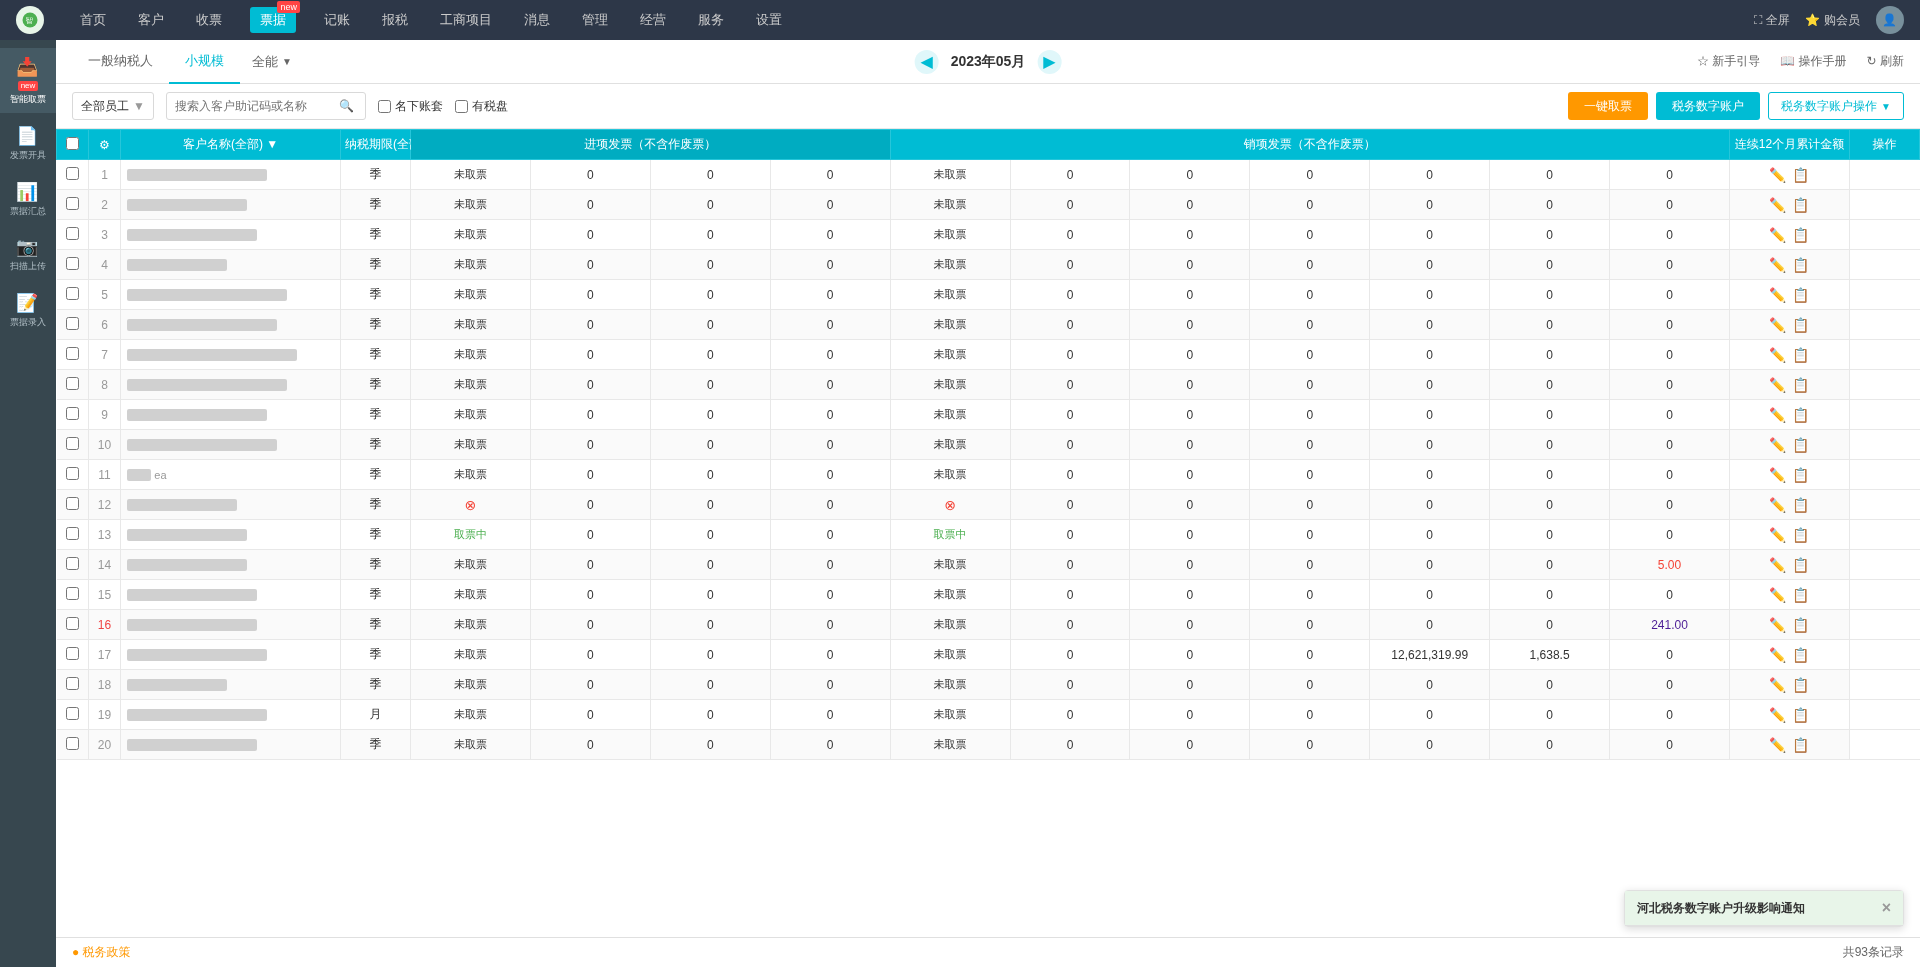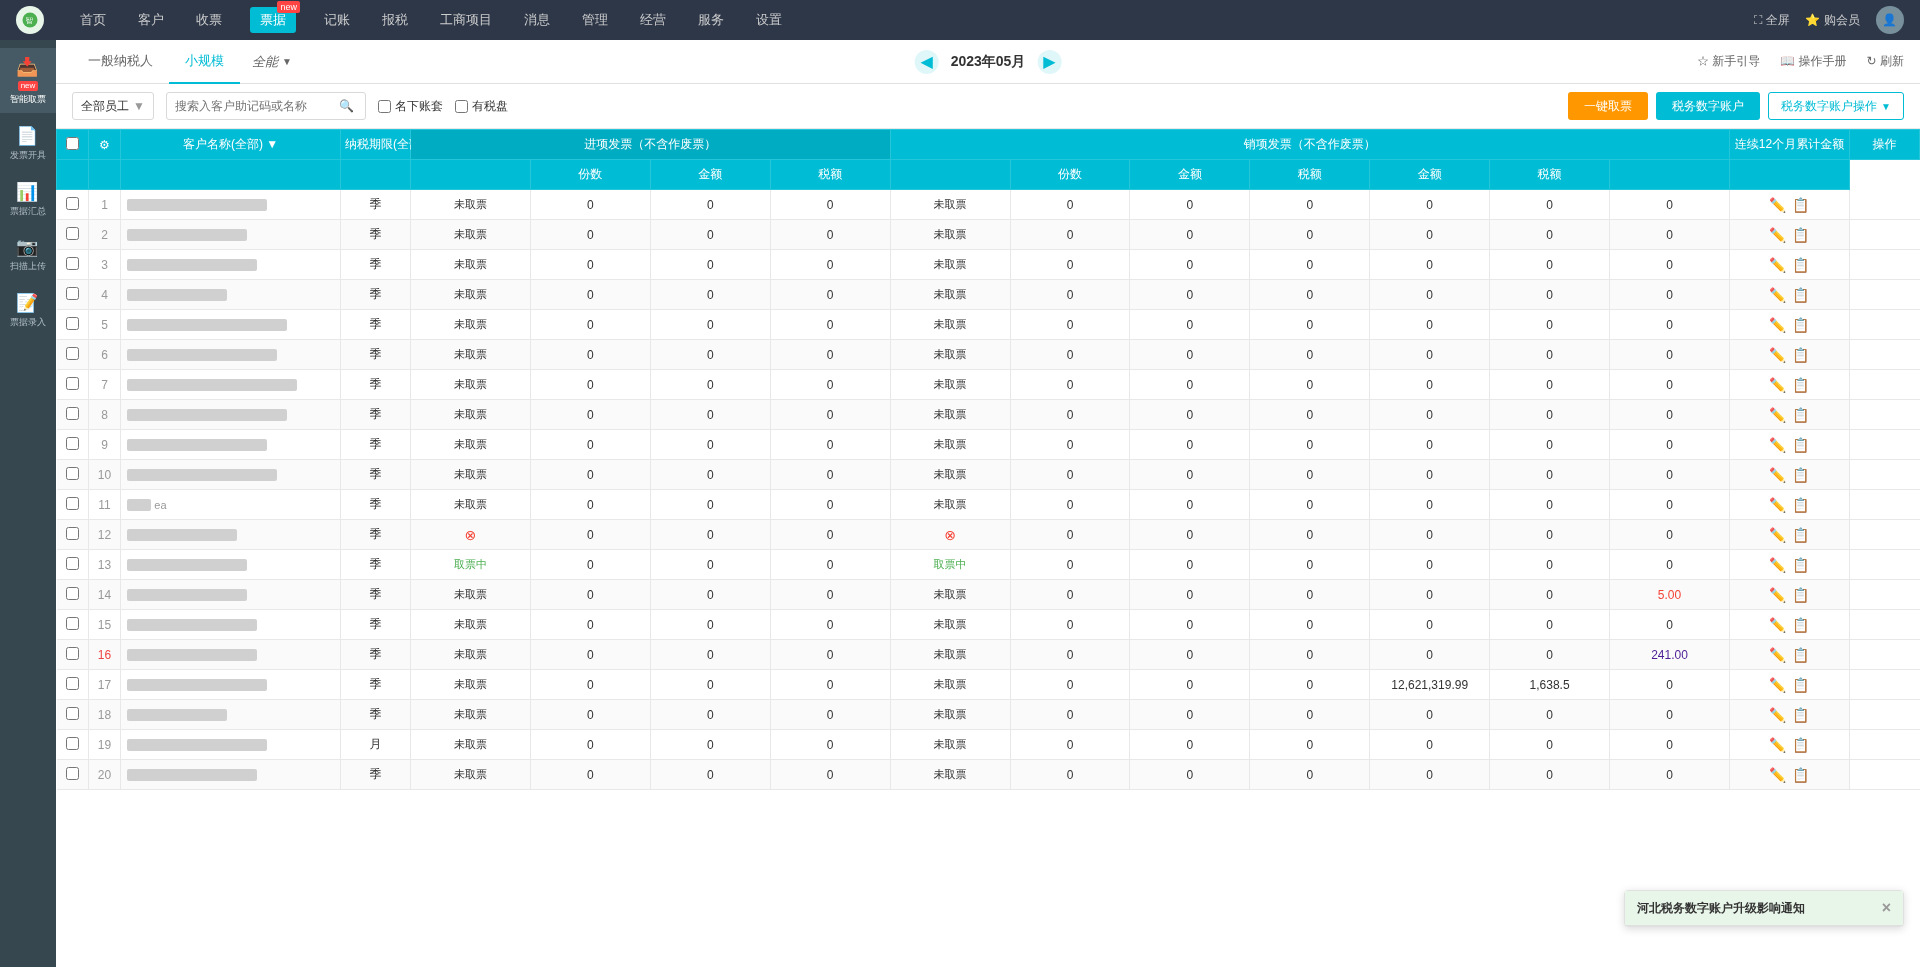--- a/index.html
+++ b/index.html
@@ -21,21 +21,21 @@
     .sidebar { width: 56px; background: #37474f; display: flex; flex-direction: column; align-items: center; padding-top: 8px; gap: 4px; flex-shrink: 0; }
     .sidebar-item { display: flex; flex-direction: column; align-items: center; padding: 8px 4px; cursor: pointer; width: 100%; color: #b0bec5; font-size: 10px; gap: 3px; }
     .sidebar-item.active { background: #455a64; color: #fff; }
     .sidebar-item .icon { font-size: 18px; }
     .sidebar-item .new-dot { background: #ff4444; color: #fff; font-size: 8px; padding: 1px 3px; border-radius: 2px; line-height: 1; }
 
     
     .main-content { flex: 1; display: flex; flex-direction: column; overflow: hidden; }
     .sub-tab { padding: 0 16px; height: 44px; display: flex; align-items: center; cursor: pointer; font-size: 13px; color: #666; border-bottom: 2px solid transparent; }
     .sub-tab.active { color: #00bcd4; border-bottom: 2px solid #00bcd4; }
-    .quanbu-tab { padding: 0 12px; height: 44px; display: flex; align-items: center; cursor: pointer; font-size: 13px; color: #666; gap: 4px; font-style: italic; }
+    .quanbu-tab { padding: 0 12px; height: 44px; display: flex; align-items: center; cursor: pointer; font-size: 13px; color: #666; gap: 4px; }
     .month-display { font-size: 14px; font-weight: bold; color: #333; }
     .nav-btn { cursor: pointer; color: #00bcd4; font-size: 16px; background: #e0f7fa; border-radius: 50%; width: 24px; height: 24px; display: flex; align-items: center; justify-content: center; }
 
     .filter-row { background: #fff; padding: 8px 16px; display: flex; align-items: center; gap: 12px; border-bottom: 1px solid #e8e8e8; position: relative; }
     .select-box { border: 1px solid #d9d9d9; border-radius: 3px; padding: 4px 8px; font-size: 12px; display: flex; align-items: center; gap: 4px; cursor: pointer; background: #fff; height: 28px; }
     .search-box { border: 1px solid #d9d9d9; border-radius: 3px; padding: 4px 8px; font-size: 12px; width: 200px; height: 28px; display: flex; align-items: center; gap: 4px; }
     .search-box input { border: none; outline: none; font-size: 12px; width: 160px; color: #999; }
     .checkbox-label { display: flex; align-items: center; gap: 4px; font-size: 12px; cursor: pointer; color: #333; }
     .btn-orange { background: #ff9800; color: #fff; border: none; padding: 5px 16px; border-radius: 3px; font-size: 12px; cursor: pointer; height: 28px; }
     .btn-teal { background: #00bcd4; color: #fff; border: none; padding: 5px 16px; border-radius: 3px; font-size: 12px; cursor: pointer; height: 28px; }
@@ -187,38 +187,20 @@
           <tr>
             <th style="width:32px;"><input type="checkbox" style=""></th>
             <th style="width:32px;">⚙</th>
             <th style="width:220px;">客户名称(全部) ▼</th>
             <th style="width:70px;">纳税期限(全部)</th>
             <th colspan="4" style="background:#00acc1;">进项发票（不含作废票）</th>
             <th colspan="7">销项发票（不含作废票）</th>
             <th style="width:120px;margin-left:37px;">连续12个月累计金额</th>
             <th style="width:70px;">操作</th>
           </tr>
-          <tr>
-            <th></th>
-            <th></th>
-            <th></th>
-            <th></th>
-            <th></th>
-            <th style="width:55px;">份数</th>
-            <th style="width:90px;">金额</th>
-            <th style="width:80px;">税额</th>
-            <th></th>
-            <th style="width:55px;">份数</th>
-            <th style="width:90px;">金额</th>
-            <th style="width:80px;">税额</th>
-            <th style="width:100px;">金额</th>
-            <th style="width:80px;">税额</th>
-            <th></th>
-            <th></th>
-          </tr>
         </thead>
         <tbody id="table-body">
         <tr>
     <td style="width:32px;"><input type="checkbox" style=""></td>
     <td style="width:32px;color:#999;">1</td>
     <td style="width:220px;text-align:left;padding-left:6px;"><span class="blurred" style="width:140px;"></span></td>
     <td style="width:70px;">季</td>
     <td style="width:90px;"><span class="status-badge">未取票</span></td>
     <td style="width:55px;">0</td>
     <td style="width:90px;">0</td>
@@ -671,20 +653,24 @@
       <div class="action-icons">
         <span class="action-icon">✏️</span>
         <span class="action-icon">📋</span>
       </div>
     </td>
   </tr>
           </tbody>
       </table>
     </div>
 
+    <div class="bottom-bar">
+      <span style="color:#ff9800;cursor:pointer;">● <span>税务政策</span></span>
+      <span style="margin-left:auto;color:#666;">共93条记录</span>
+    </div>
   </div>
 </div>
 
 <div class="notification-popup">
   <div class="notification-header">
     <span>河北税务数字账户升级影响通知</span>
     <span class="close-icon">×</span>
   </div>
 </div>
 

